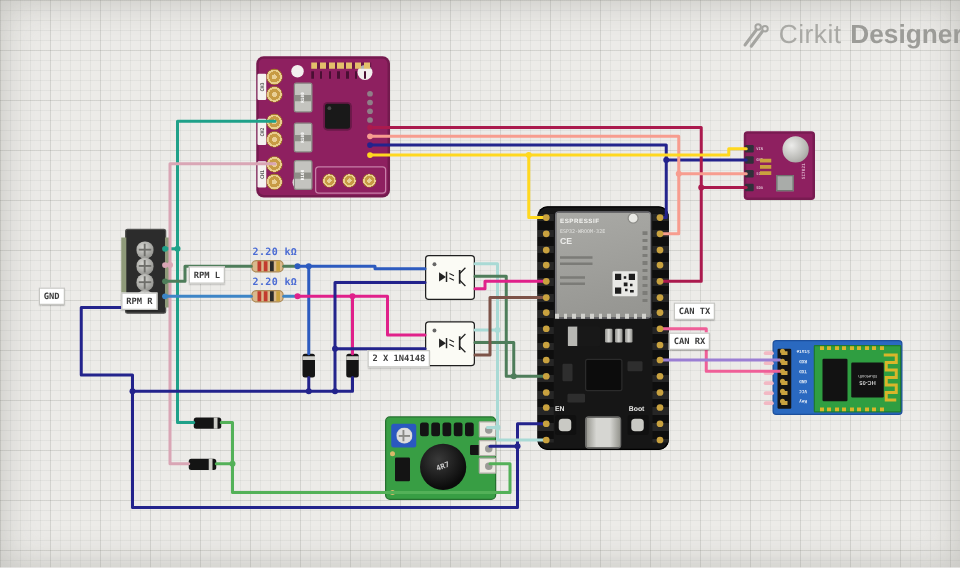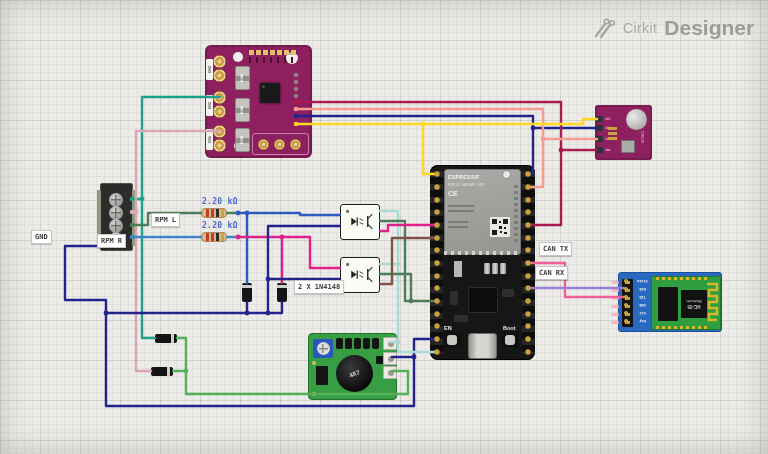--- a/index.html
+++ b/index.html
@@ -17,21 +17,21 @@
   
   #wires{position:absolute;left:0;top:0;z-index:5;pointer-events:none}
   #wires path{fill:none;stroke-width:2.4;stroke-linecap:round;stroke-linejoin:round}
   
   .lbl{position:absolute;z-index:10;background:#fff;border:1px solid #c6c6c2;color:#3c3c3c;
        font:700 7px "DejaVu Sans Mono",monospace;padding:2px 3px;white-space:nowrap;
        box-shadow:0 1px 1px rgba(0,0,0,.18)}
   .rval{position:absolute;z-index:10;font:700 8px "DejaVu Sans Mono",monospace;color:#4a6bd4;letter-spacing:.3px}
   
   #logo{position:absolute;left:592px;top:15px;z-index:10;display:flex;align-items:center;gap:5px;color:#a3a3a0}
-  #logo .w1{font-size:14px;font-weight:400;letter-spacing:.4px;color:#a9a9a5}
+  #logo .w1{font-size:21px;font-weight:400;letter-spacing:.4px;color:#a9a9a5}
   #logo .w2{font-size:21px;font-weight:700;color:#9c9c98;margin-left:2px}
   
   #ina{left:205px;top:45px;width:107px;height:113px;background:#8e2060;border-radius:6px;z-index:2;
        box-shadow:inset 0 0 0 2px rgba(0,0,0,.18)}
   .hole{position:absolute;background:#f2f0ee;border-radius:50%}
   .screw{position:absolute;width:13px;height:13px;border-radius:50%;
      background:radial-gradient(circle,#e9cf96 0 22%,#c79b44 22% 48%,#e8cd8d 48% 64%,#a87d2c 64% 100%)}
   .chlbl{position:absolute;left:1px;width:7px;height:21px;background:#f5f2f0;border-radius:1px;
      font:700 4px "DejaVu Sans Mono",monospace;color:#555;display:flex;align-items:center;justify-content:center}
   .chlbl span{transform:rotate(-90deg)}

